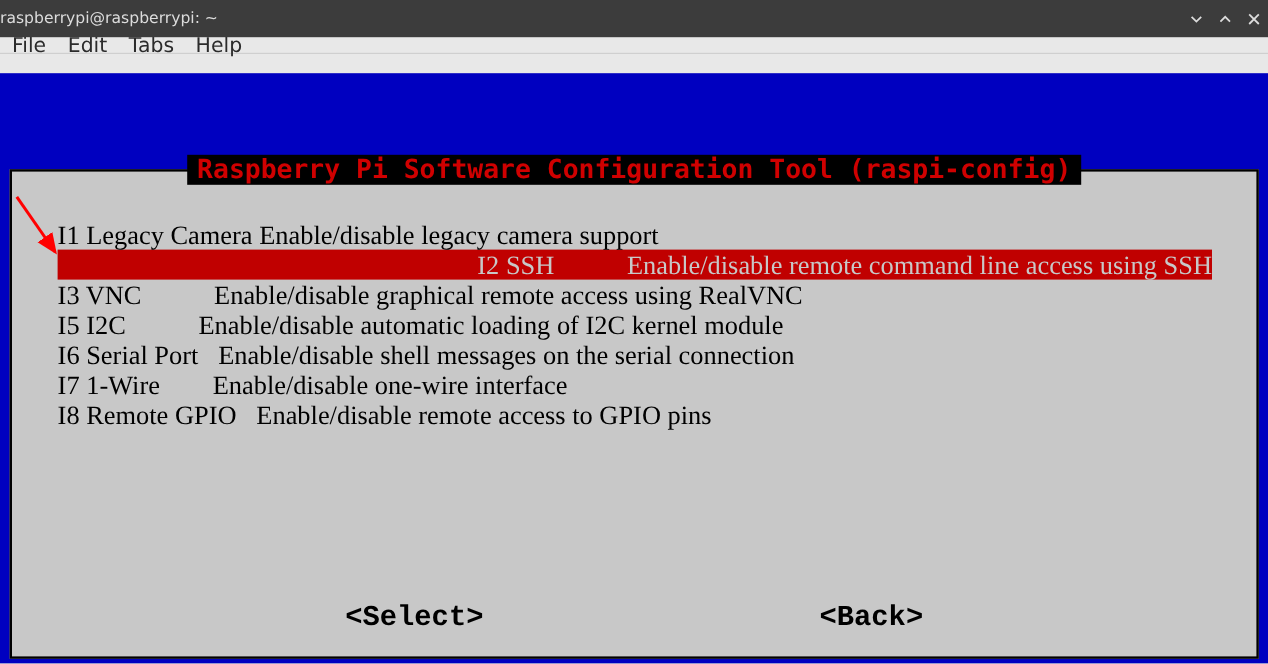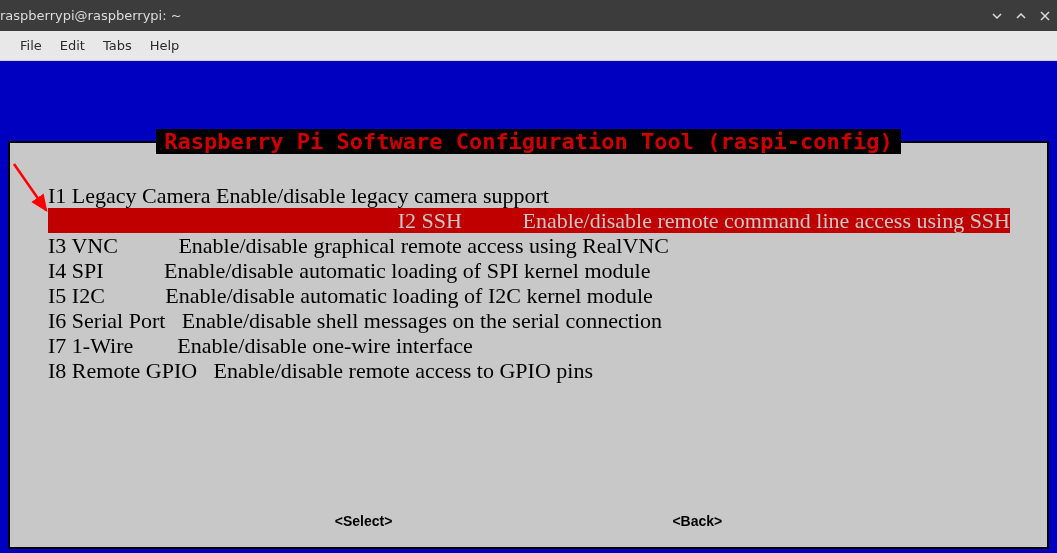--- a/index.html
+++ b/index.html
@@ -33,27 +33,27 @@
     width: 12px;
     height: 12px;
     color: #dcdcdc;
     font-size: 12px;
     display: flex;
     align-items: center;
     justify-content: center;
     cursor: pointer;
   }
   .menubar {
-    height: 30px;
+    height: 14px;
     background: #e8e8e8;
     display: flex;
     align-items: center;
-    padding-left: 20px;
+    padding-left: 10px;
     gap: 18px;
-    font-size: 13px;
+    font-size: 17px;
     color: #2b2b2b;
     border-bottom: 1px solid #cfcfcf;
   }
   .menubar span { cursor: pointer; }
   .terminal {
     position: absolute;
     top: 61px;
     left: 0;
     width: 1057px;
     height: 492px;
@@ -106,22 +106,22 @@
     text-align: right;
   }
   .dialog-buttons {
     position: absolute;
     bottom: 18px;
     left: 0;
     width: 100%;
     display: flex;
     justify-content: center;
     gap: 280px;
-    font-family: Liberation Sans, sans-serif;
-    font-size: 14px;
+    font-family: Liberation Mono, monospace;
+    font-size: 24px;
     font-weight: bold;
     color: #000000;
   }
   .dialog-btn {
     cursor: pointer;
   }
   .annotation-arrow {
     position: absolute;
     top: 160px;
     left: 10px;
@@ -165,21 +165,20 @@
 
   <div class="dialog-outer">
     <div class="dialog-title">
       <span class="dialog-title-inner">Raspberry Pi Software Configuration Tool (raspi-config)</span>
     </div>
 
     <div class="menu-list" id="menu-list">
         <div class="menu-row">I1 Legacy Camera Enable/disable legacy camera support</div>
         <div class="menu-row selected">I2 SSH           Enable/disable remote command line access using SSH</div>
         <div class="menu-row">I3 VNC           Enable/disable graphical remote access using RealVNC</div>
-        <div class="menu-row">I4 SPI           Enable/disable automatic loading of SPI kernel module</div>
         <div class="menu-row">I5 I2C           Enable/disable automatic loading of I2C kernel module</div>
         <div class="menu-row">I6 Serial Port   Enable/disable shell messages on the serial connection</div>
         <div class="menu-row">I7 1-Wire        Enable/disable one-wire interface</div>
         <div class="menu-row">I8 Remote GPIO   Enable/disable remote access to GPIO pins</div>
       </div>
 
     <div class="dialog-buttons">
       <span class="dialog-btn">&lt;Select&gt;</span>
       <span class="dialog-btn">&lt;Back&gt;</span>
     </div>

